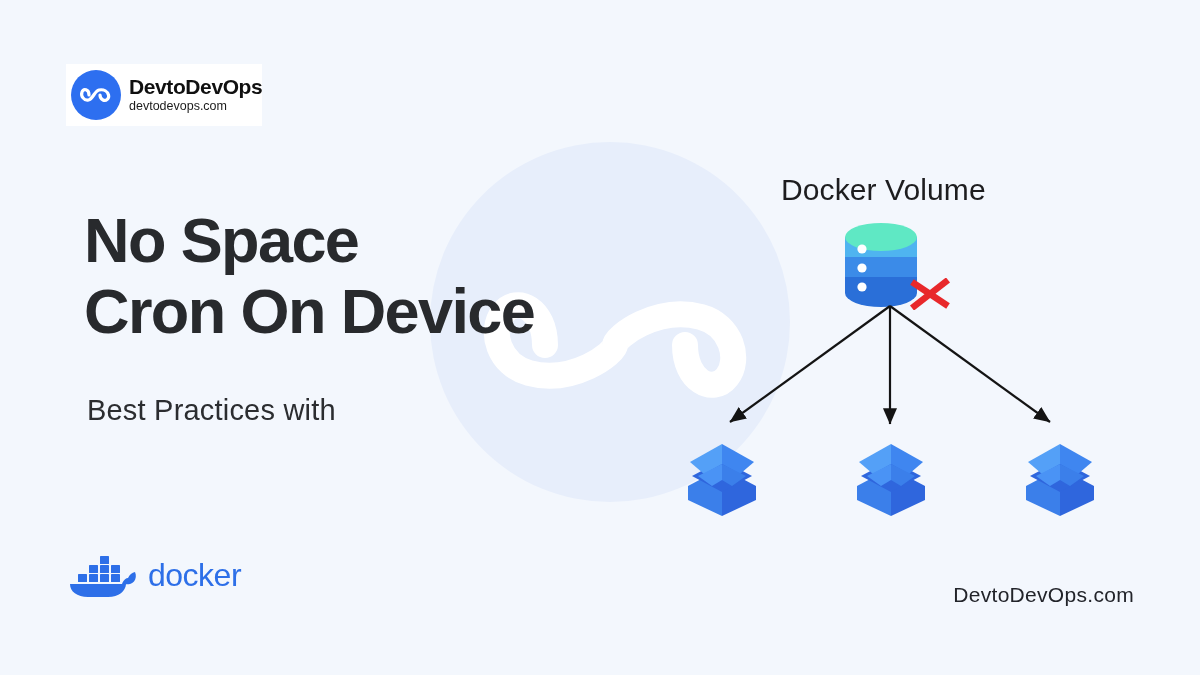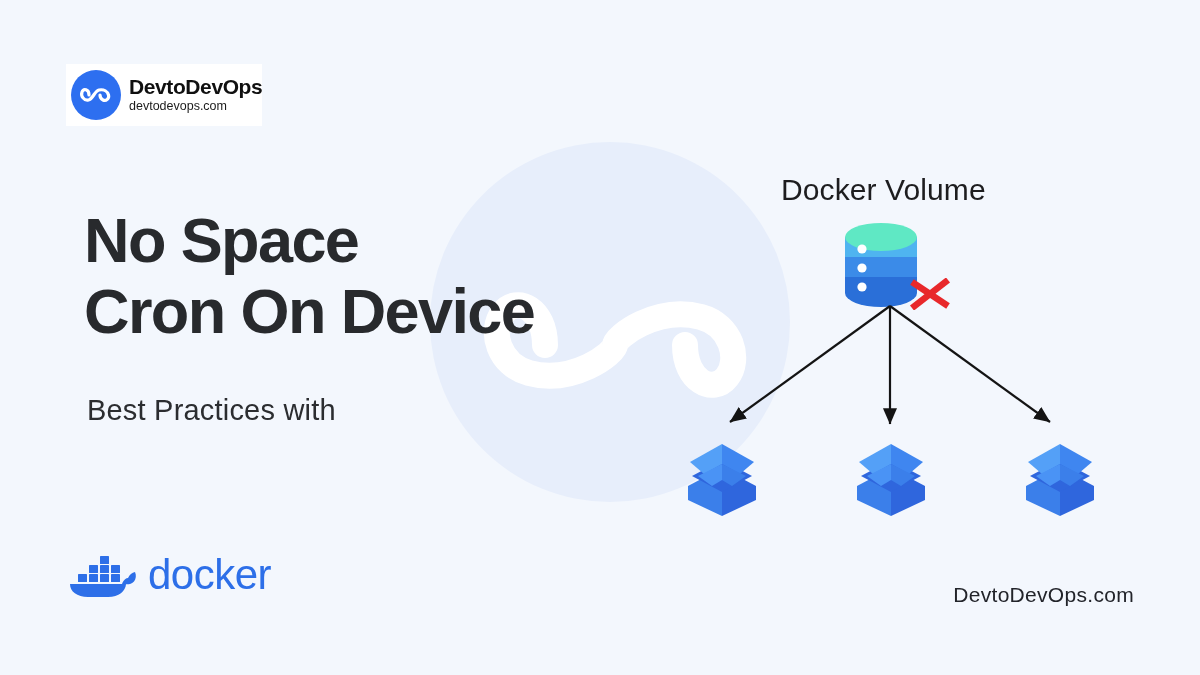--- a/index.html
+++ b/index.html
@@ -101,21 +101,21 @@
 
   
   .docker-brand {
     position: absolute;
     left: 66px;
     top: 548px;
     display: flex;
     align-items: center;
   }
   .docker-word {
-    font-size: 42px;
+    font-size: 32px;
     font-weight: 400;
     color: #2d6fe8;
     letter-spacing: -0.5px;
     margin-left: 8px;
   }
 
   
   .volume-label {
     position: absolute;
     left: 781px;

